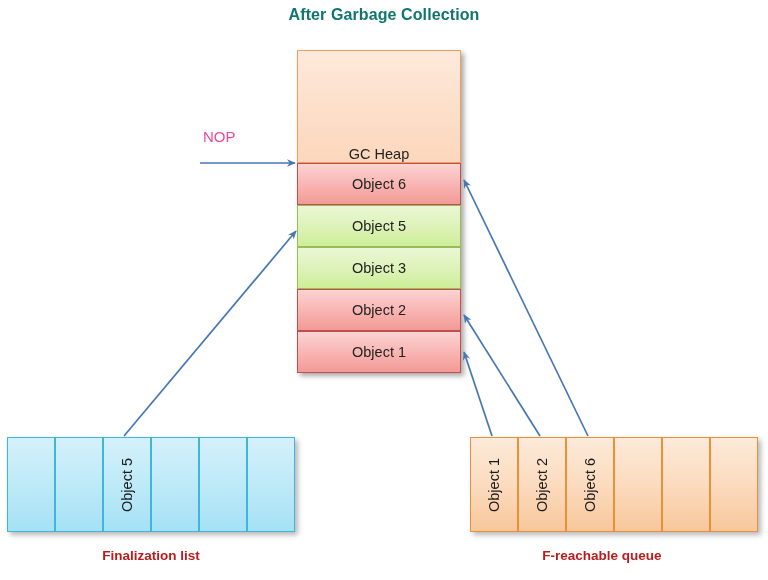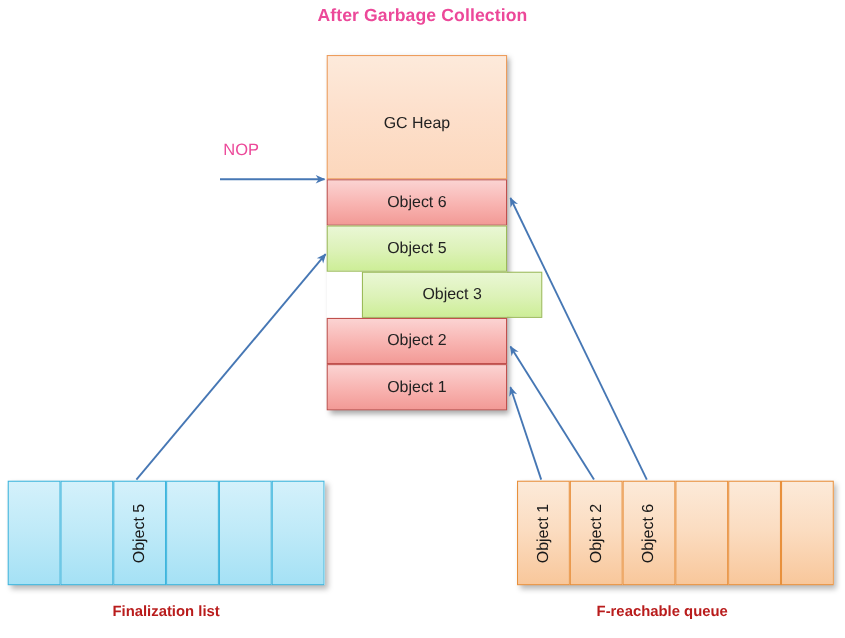--- a/index.html
+++ b/index.html
@@ -22,21 +22,21 @@
 
   
   .title {
     position: absolute;
     left: 0;
     top: 6px;
     width: 768px;
     text-align: center;
     font-size: 16px;
     font-weight: bold;
-    color: #ec4899;
+    color: #0f766e;
     letter-spacing: 0.1px;
   }
 
   
   .heap {
     position: absolute;
     left: 297px;
     top: 50px;
     width: 164px;
     height: 323px;
@@ -51,34 +51,34 @@
     align-items: center;
     justify-content: center;
     font-size: 14.5px;
     color: #222222;
   }
   .cell-gcheap {
     top: 0;
     height: 113px;
     background: linear-gradient(to bottom, #fdeadb 0%, #fde0cc 45%, #fcd7bc 100%);
     border: 1px solid #ed9d5c;
-    align-items: center;
+    align-items: flex-end;
     padding-top: 10px;
   }
   .cell-red {
     background: linear-gradient(to bottom, #fbd3d2 0%, #f8b3b0 55%, #f29a96 100%);
     border: 1px solid #c0504d;
   }
   .cell-green {
     background: linear-gradient(to bottom, #eaf7d5 0%, #dcf2b7 55%, #cdee97 100%);
     border: 1px solid #9bbb59;
   }
   .r1 { top: 113px; height: 42px; }
   .r2 { top: 155px; height: 42px; }
-  .r3 { top: 197px; height: 42px; margin-left: 32px; }
+  .r3 { top: 197px; height: 42px; }
   .r4 { top: 239px; height: 42px; }
   .r5 { top: 281px; height: 42px; }
 
   
   .nop-label {
     position: absolute;
     left: 203px;
     top: 128px;
     font-size: 15px;
     color: #ec4899;

